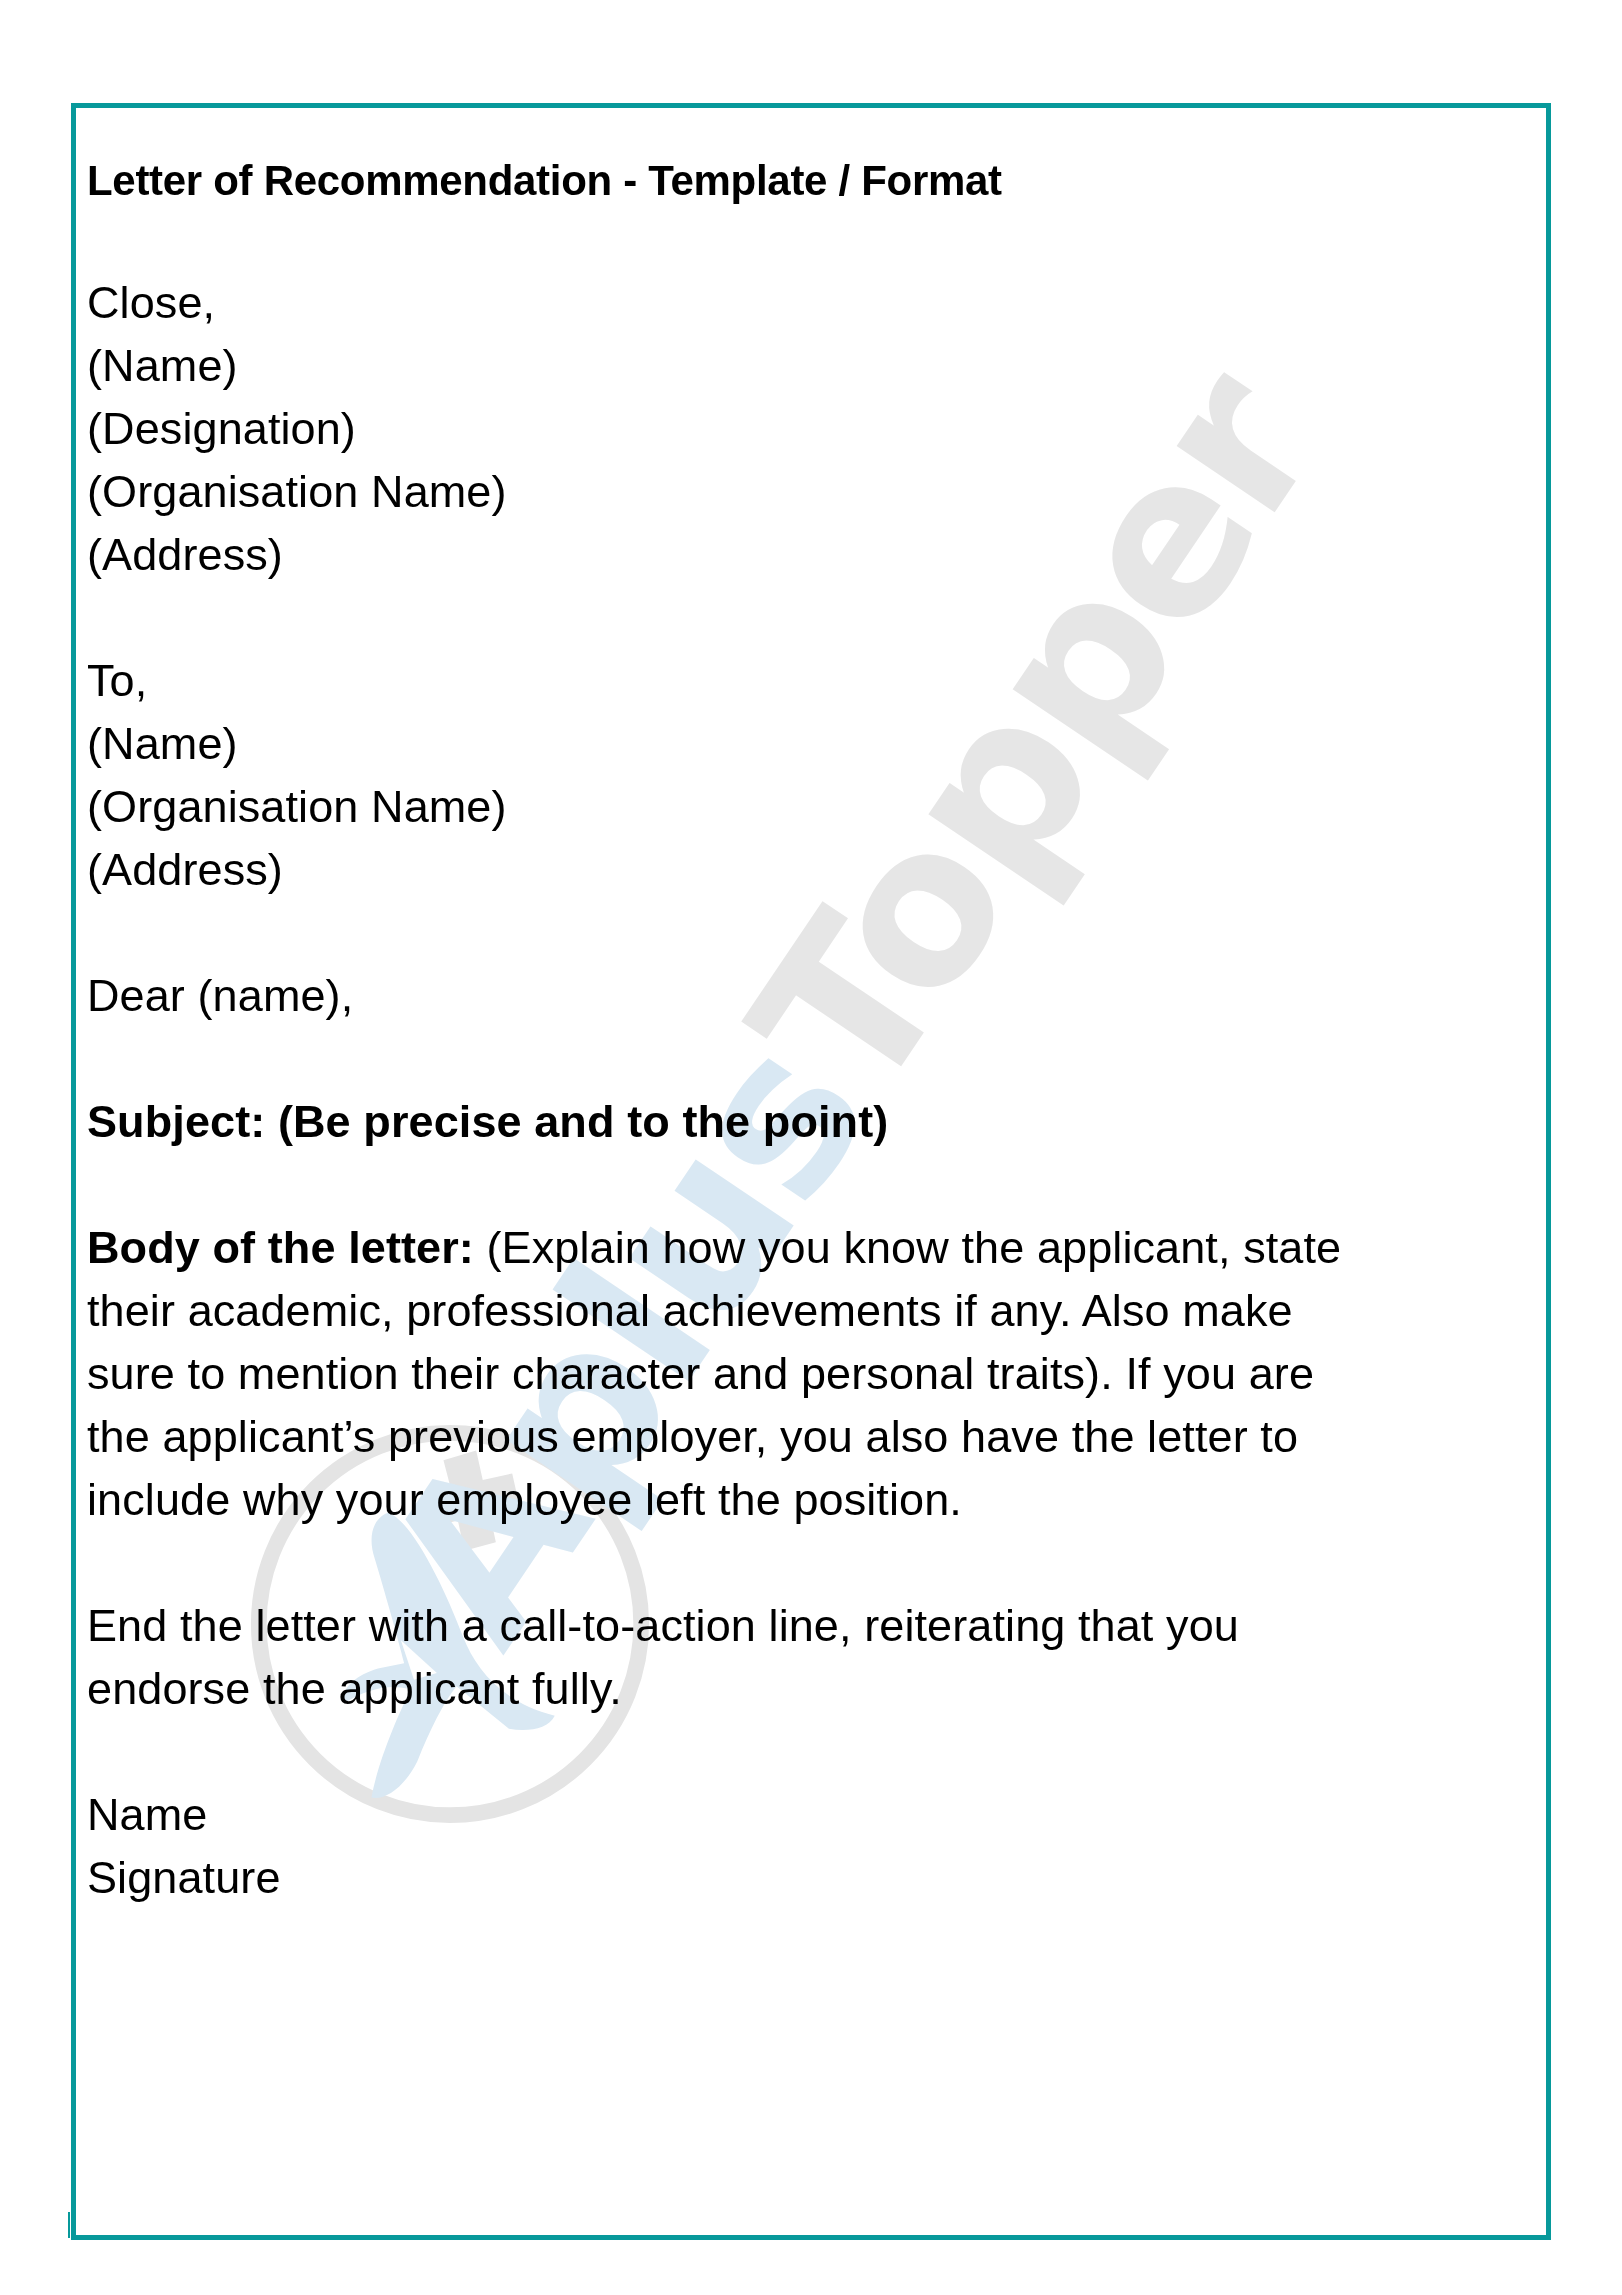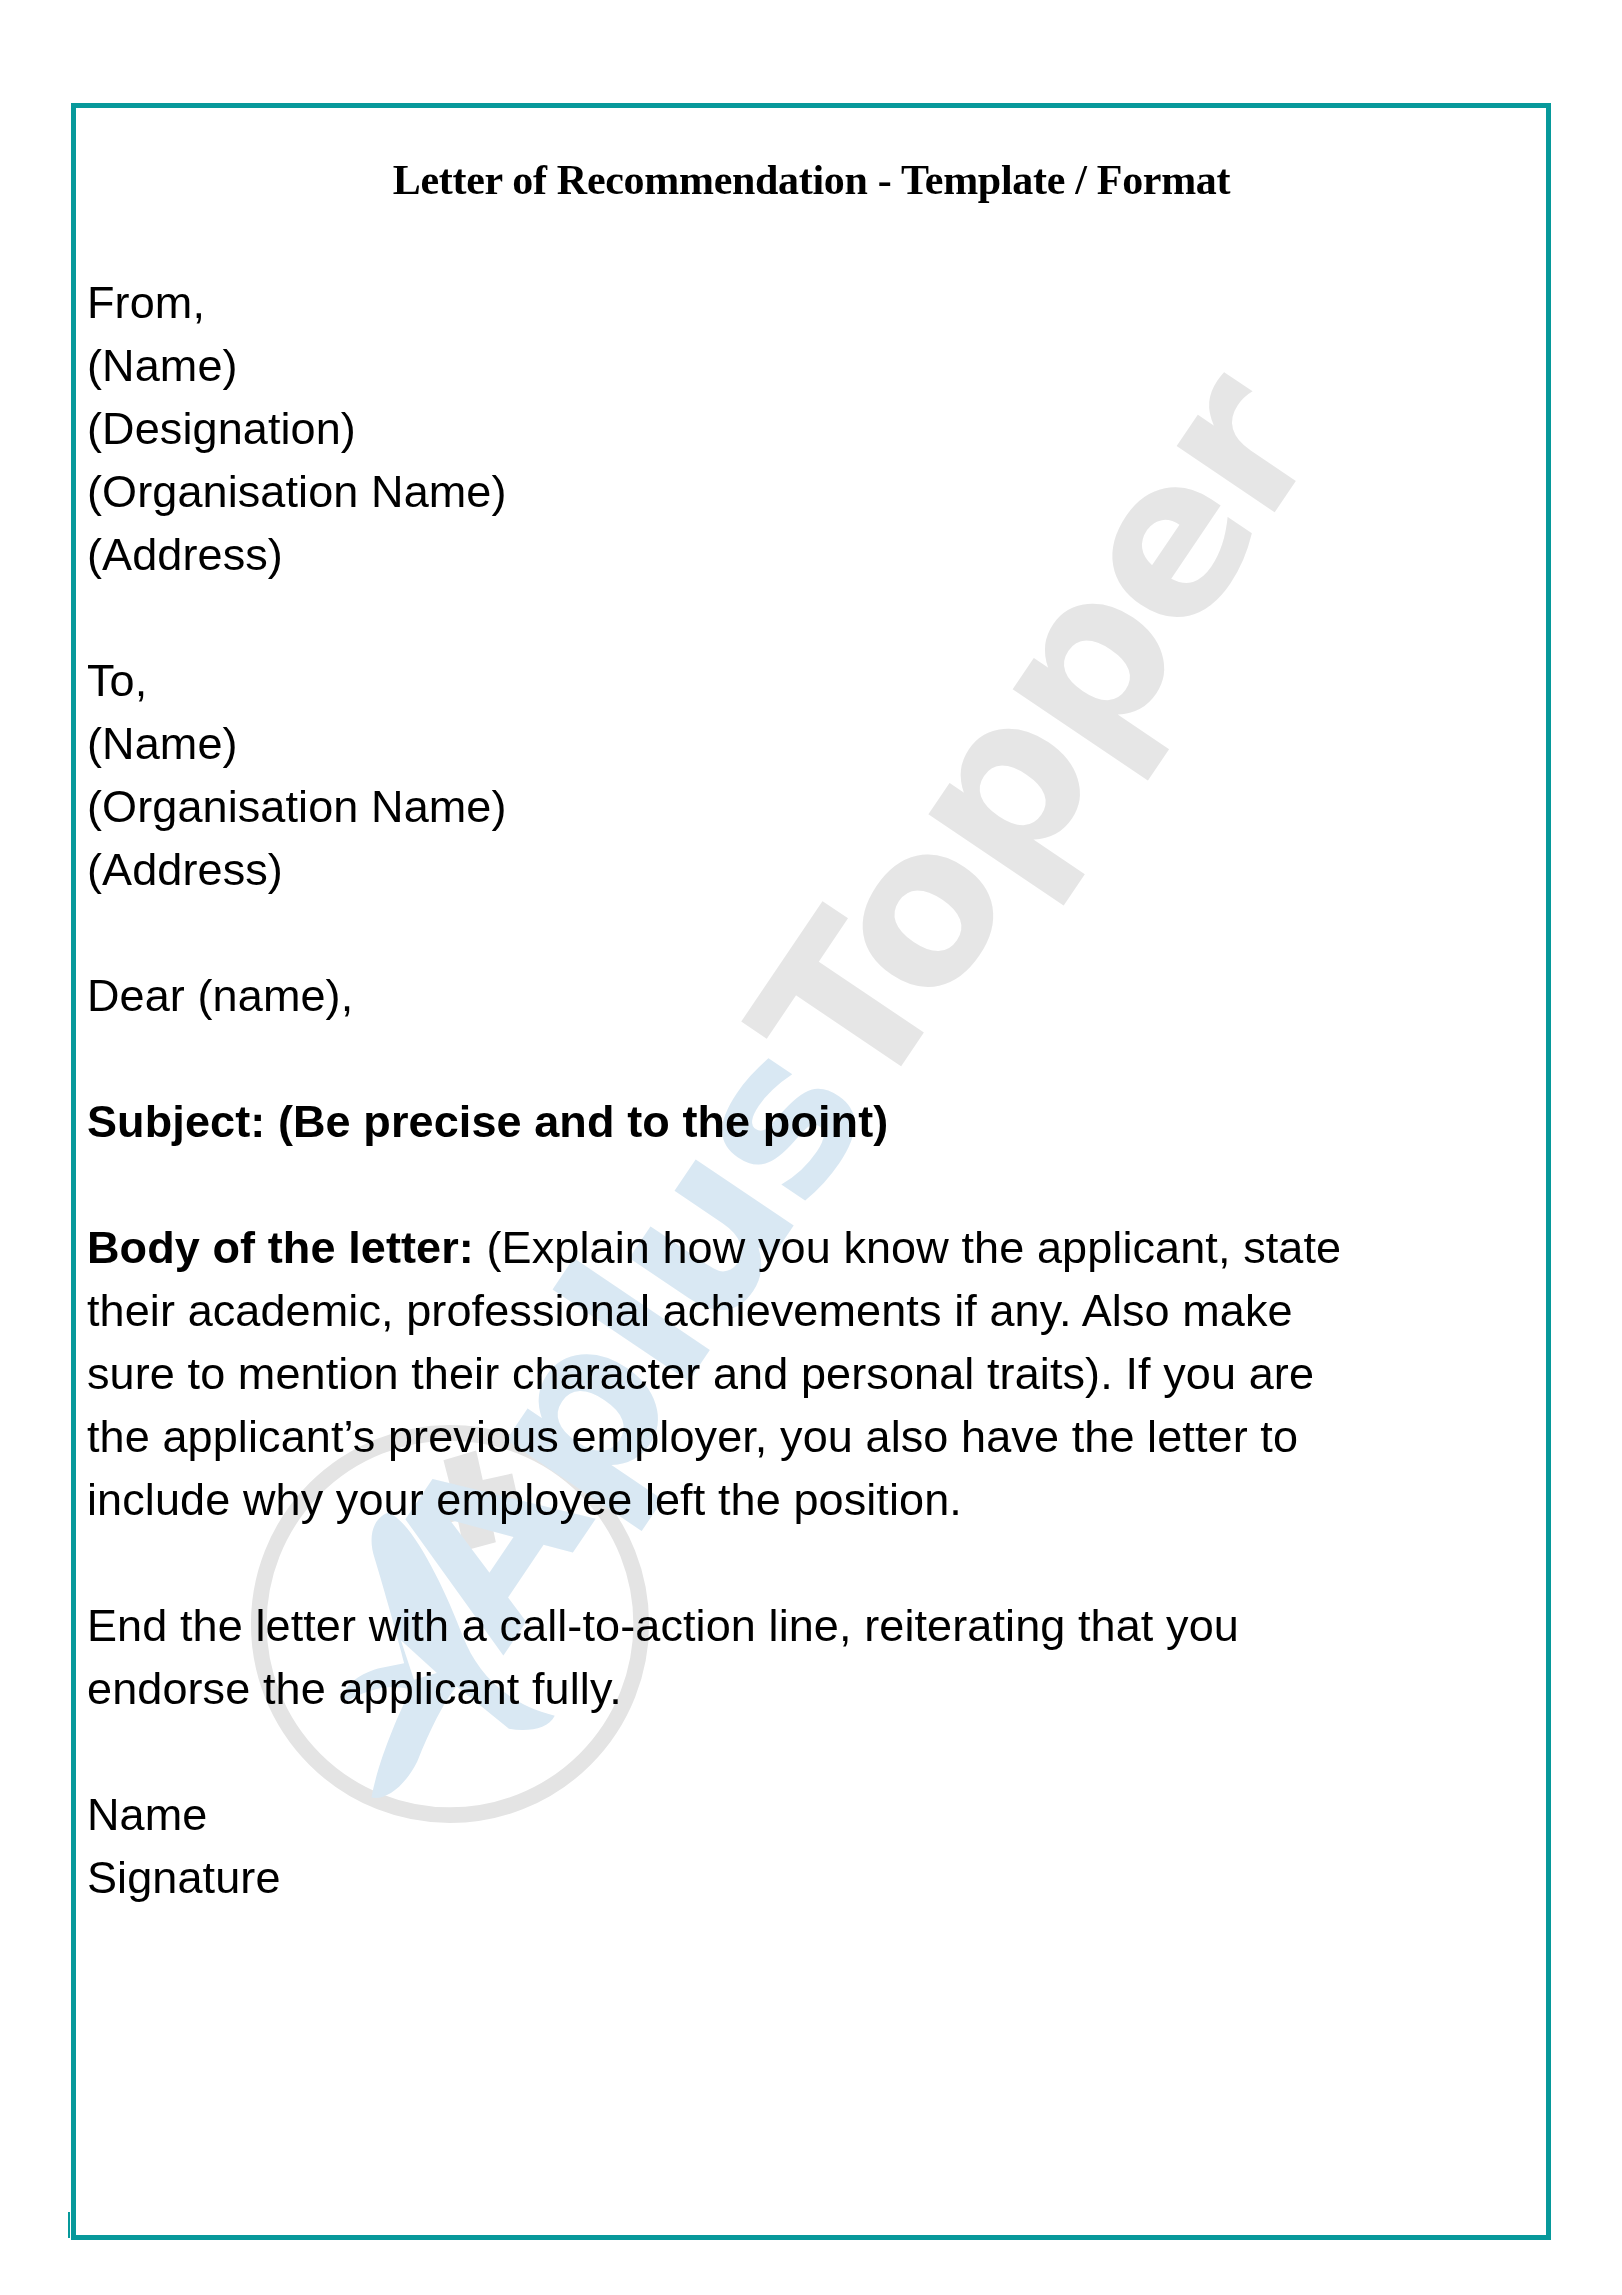--- a/index.html
+++ b/index.html
@@ -80,22 +80,22 @@
       left: 87px;
       top: 0;
       width: 1440px;
       z-index: 1;
     }
     .title {
       position: absolute;
       left: 0;
       top: 151px;
       width: 1449px;
-      text-align: center;
-      font-family: Liberation Serif, serif;
+      text-align: left;
+      font-family: Liberation Sans, sans-serif;
       font-weight: bold;
       font-size: 42px;
       line-height: 59px;
       margin: 0;
       letter-spacing: -0.3px;
     }
     .body-text {
       position: absolute;
       left: 0;
       top: 271px;
@@ -137,21 +137,21 @@
     <span class="wm-aplus">Aplus</span><span class="wm-topper">Topper</span>
   </div>
 </div>
 
 <div class="content">
   <h1 class="title">Letter of Recommendation - Template / Format</h1>
 
   <div class="body-text">
 
     <div>
-      <span class="line">From,</span>
+      <span class="line">Close,</span>
       <span class="line">(Name)</span>
       <span class="line">(Designation)</span>
       <span class="line">(Organisation Name)</span>
       <span class="line">(Address)</span>
     </div>
     <span class="blank"></span>
 
     <div>
       <span class="line">To,</span>
       <span class="line">(Name)</span>

